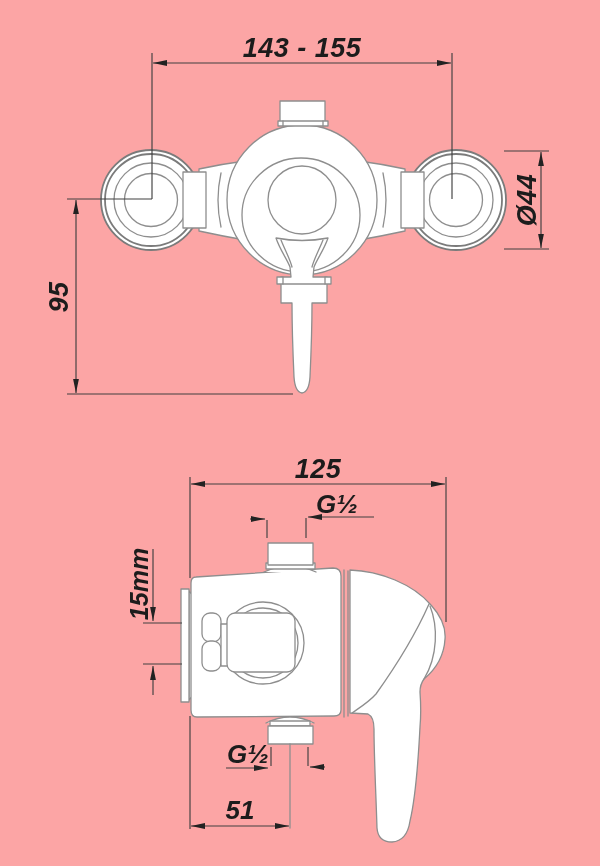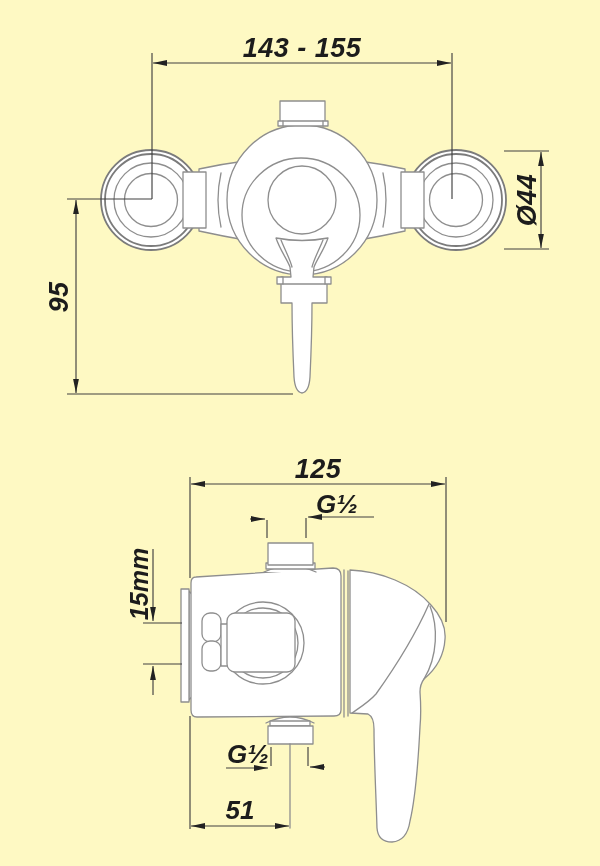--- a/index.html
+++ b/index.html
@@ -1,16 +1,16 @@
 <!DOCTYPE html>
 <html><head>
 <meta charset="utf-8">
 <style>
   html,body{margin:0;padding:0;background:#ffffff;}
-  .stage{position:relative;width:600px;height:866px;background:#fef9c3;overflow:hidden;}
+  .stage{position:relative;width:600px;height:866px;background:#fca5a5;overflow:hidden;}
   svg{display:block;}
   .draw{fill:none;stroke:#8e8e8e;stroke-width:1.3;stroke-linecap:round;stroke-linejoin:round;}
   .drawf{fill:#ffffff;stroke:#8e8e8e;stroke-width:1.3;stroke-linejoin:round;}
   .ring{fill:#ffffff;stroke:#7b7b7b;stroke-width:1.8;}
   .ring2{fill:none;stroke:#7b7b7b;stroke-width:1.8;}
   .dims line{stroke:#404040;stroke-width:1.15;}
   .lbl{font-family:"Liberation Sans", sans-serif;font-style:italic;font-weight:700;fill:#1c1c1c;text-anchor:middle;}
   .s27{font-size:27px;letter-spacing:0.5px;}
   .s26{font-size:26px;}
   .s25{font-size:25px;}

